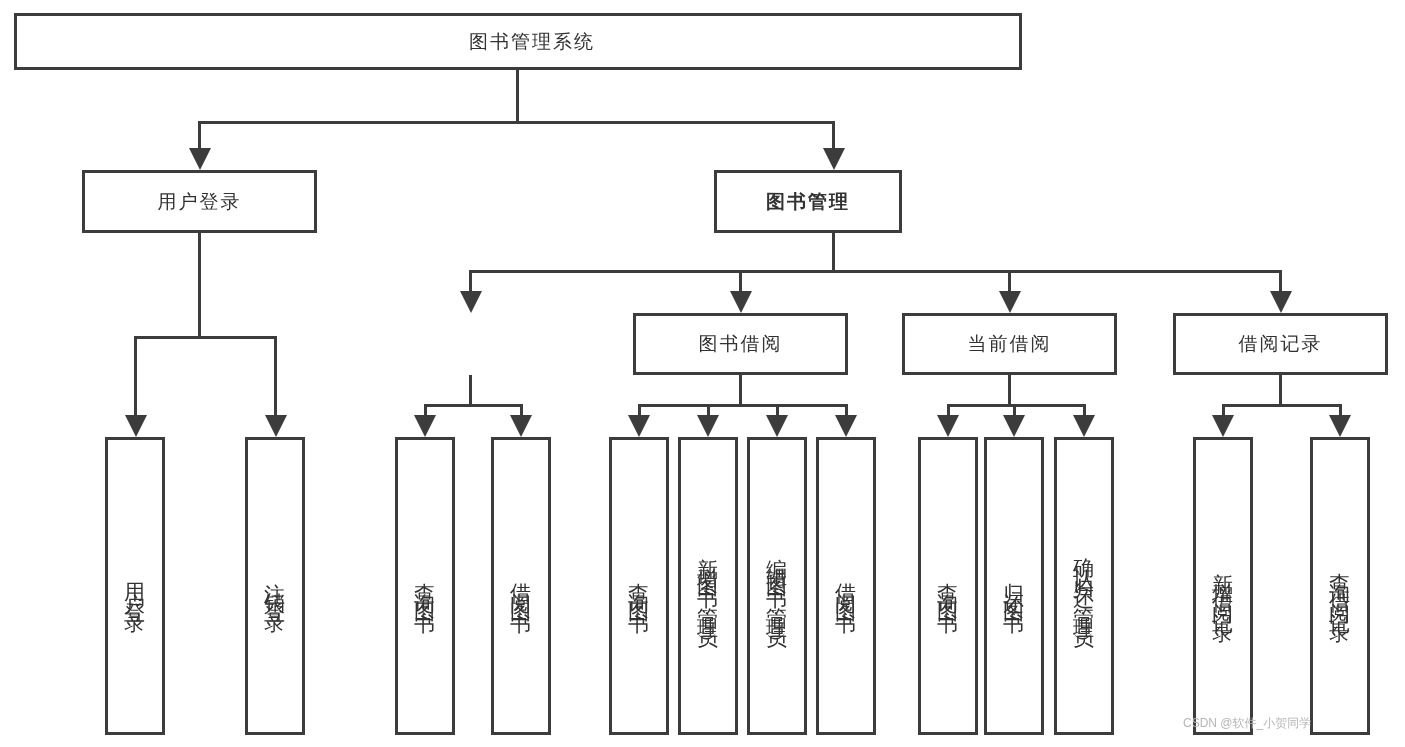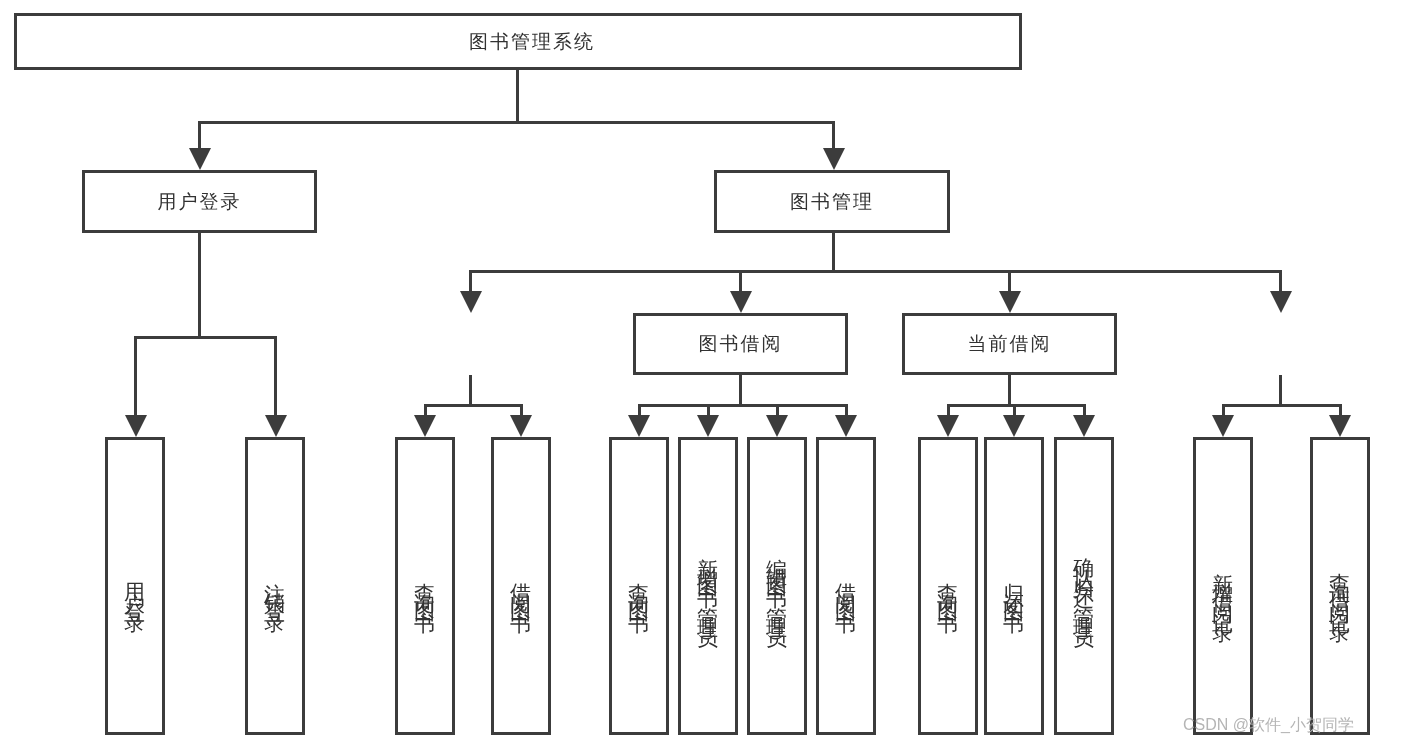--- a/index.html
+++ b/index.html
@@ -35,41 +35,41 @@
   .vl{position:absolute;width:3px;background:var(--line);}
   .arw{
     position:absolute;width:0;height:0;
     border-left:11px solid transparent;
     border-right:11px solid transparent;
     border-top:22px solid var(--line);
   }
   .watermark{
     position:absolute;
     left:1183px;top:715px;
-    font-size:16px;
+    font-size:12px;
     color:#b5b5b5;
     white-space:nowrap;
   }
 </style>
 </head>
 <body>
 
 <div id="canvas" style="--line: #3c3c3c; --text: #323232; background: rgb(255, 255, 255);">
 
   <div class="box h" style="left:14px;top:13px;width:1008px;height:57px;padding-left:28px;">图书管理系统</div>
 
   <div class="vl" style="left:516px;top:70px;height:54px;"></div>
   <div class="hl" style="left:198px;top:121px;width:637px;"></div>
   <div class="vl" style="left:198px;top:121px;height:31px;"></div>
   <div class="arw" style="left:189px;top:148px;"></div>
   <div class="vl" style="left:832px;top:121px;height:31px;"></div>
   <div class="arw" style="left:823px;top:148px;"></div>
 
   <div class="box h" style="left:82px;top:170px;width:235px;height:63px;">用户登录</div>
-  <div class="box h" style="left:714px;top:170px;width:236px;height:63px;">图书管理</div>
+  <div class="box h" style="left:714px;top:170px;width:188px;height:63px;font-weight:bold;">图书管理</div>
 
   <div class="vl" style="left:198px;top:233px;height:106px;"></div>
   <div class="hl" style="left:134px;top:336px;width:143px;"></div>
   <div class="vl" style="left:134px;top:336px;height:81px;"></div>
   <div class="arw" style="left:125px;top:415px;"></div>
   <div class="vl" style="left:274px;top:336px;height:81px;"></div>
   <div class="arw" style="left:265px;top:415px;"></div>
 
   <div class="vl" style="left:832px;top:233px;height:40px;"></div>
   <div class="hl" style="left:469px;top:270px;width:813px;"></div>
@@ -77,20 +77,21 @@
   <div class="arw" style="left:460px;top:291px;"></div>
   <div class="vl" style="left:739px;top:270px;height:23px;"></div>
   <div class="arw" style="left:730px;top:291px;"></div>
   <div class="vl" style="left:1008px;top:270px;height:23px;"></div>
   <div class="arw" style="left:999px;top:291px;"></div>
   <div class="vl" style="left:1279px;top:270px;height:23px;"></div>
   <div class="arw" style="left:1270px;top:291px;"></div>
 
   <div class="box h" style="left:633px;top:313px;width:215px;height:62px;">图书借阅</div>
   <div class="box h" style="left:902px;top:313px;width:215px;height:62px;">当前借阅</div>
+  <div class="box h" style="left:1173px;top:313px;width:215px;height:62px;">借阅记录</div>
 
   <div class="vl" style="left:469px;top:375px;height:32px;"></div>
   <div class="hl" style="left:424px;top:404px;width:99px;"></div>
   <div class="vl" style="left:424px;top:404px;height:13px;"></div>
   <div class="arw" style="left:414px;top:415px;"></div>
   <div class="vl" style="left:520px;top:404px;height:13px;"></div>
   <div class="arw" style="left:510px;top:415px;"></div>
 
   <div class="vl" style="left:739px;top:375px;height:32px;"></div>
   <div class="hl" style="left:638px;top:404px;width:210px;"></div>

